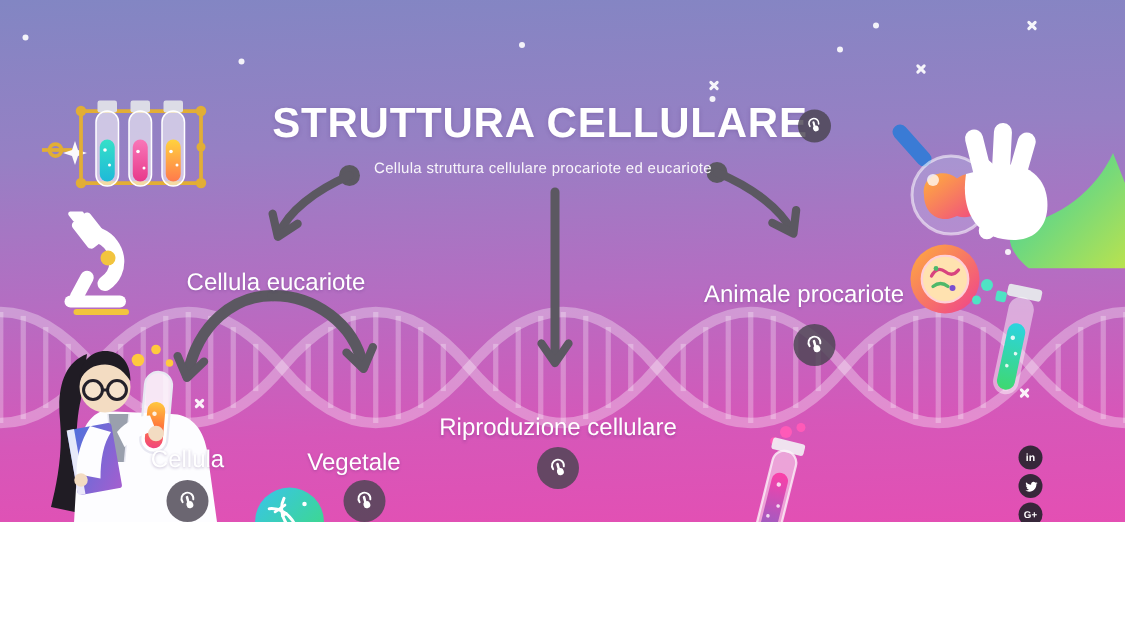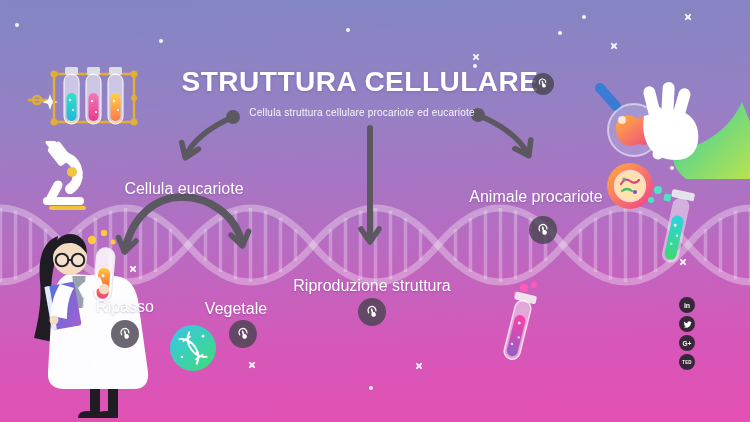--- a/index.html
+++ b/index.html
@@ -1,18 +1,18 @@
 <!DOCTYPE html>
 <html><head>
 <meta charset="utf-8">
 <style>
   *{margin:0;padding:0;box-sizing:border-box}
   html,body{width:750px;height:422px}
   body{font-family:"Liberation Sans",sans-serif;overflow:hidden}
-  .stage{position:relative;width:750px;height:422px;overflow:hidden;
+  .stage{position:relative;width:750px;height:348px;overflow:hidden;
     background:linear-gradient(178deg,#8286c3 0%,#9680c4 28%,#b56dc2 55%,#d657b9 80%,#e44fb3 100%)}
   .layer{position:absolute;left:0;top:0;z-index:2}
   .illus{position:absolute;z-index:3}
   .page-title{position:absolute;left:360px;top:66px;transform:translateX(-50%);
     color:#fff;font-size:28px;font-weight:bold;letter-spacing:.5px;white-space:nowrap;
     text-shadow:0 1px 3px rgba(70,40,110,.25);z-index:4}
   .page-subtitle{position:absolute;left:362px;top:107px;transform:translateX(-50%);
     color:rgba(255,255,255,.93);font-size:10px;letter-spacing:.2px;white-space:nowrap;z-index:4}
   .topic-label{position:absolute;transform:translateX(-50%);color:#fff;font-size:16px;
     font-weight:normal;white-space:nowrap;text-shadow:0 1px 2px rgba(70,40,110,.3);
@@ -321,22 +321,22 @@
     </g>
     <circle cx="34" cy="12" r="1.5" fill="#fff"></circle>
     <circle cx="13" cy="33" r="1.2" fill="#fff"></circle>
   </svg>
 
   <div class="page-title">STRUTTURA CELLULARE</div>
   <div class="page-subtitle">Cellula struttura cellulare procariote ed eucariote</div>
 
   <div class="topic-label" style="left:184px;top:180px">Cellula eucariote</div>
   <div class="topic-label" style="left:536px;top:188px">Animale procariote</div>
-  <div class="topic-label" style="left:372px;top:277px">Riproduzione struttura</div>
-  <div class="topic-label" style="left:125px;top:298px">Ripasso</div>
+  <div class="topic-label" style="left:372px;top:277px">Riproduzione cellulare</div>
+  <div class="topic-label" style="left:125px;top:298px">Cellula</div>
   <div class="topic-label" style="left:236px;top:300px">Vegetale</div>
 
   <div class="click-circle small" style="left:532px;top:73px">
     <svg viewBox="0 0 24 24">
         <use href="#tap"></use>
       </svg>
   </div>
   <div class="click-circle" style="left:529px;top:216px">
     <svg viewBox="0 0 24 24">
         <use href="#tap"></use>

